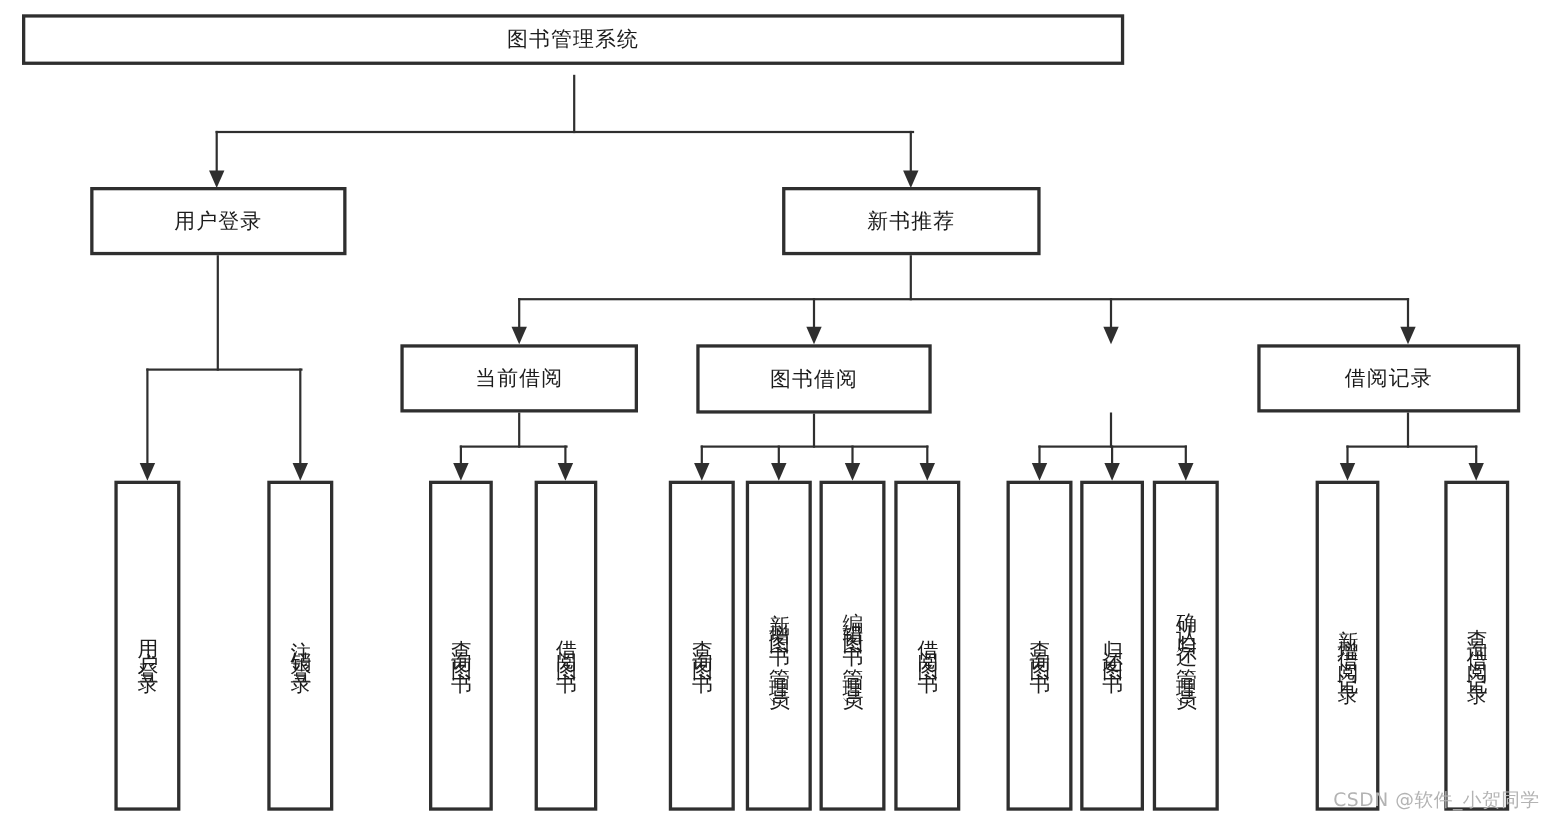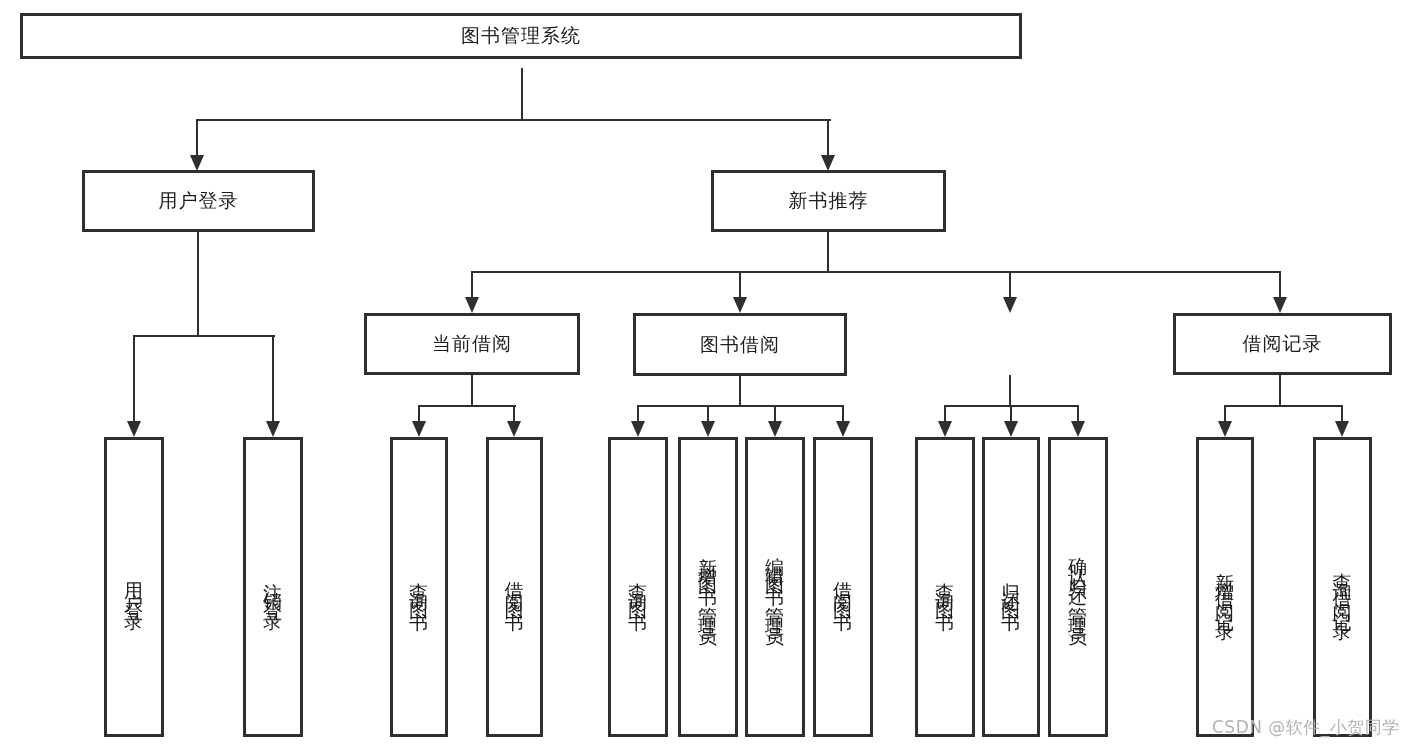--- a/index.html
+++ b/index.html
@@ -87,21 +87,21 @@
   <div class="arrow" style="left:1003px; top:297px;"></div>
   <div class="line" style="left:1279px; top:271px; width:2px; height:29px;"></div>
   <div class="arrow" style="left:1273px; top:297px;"></div>
 
   <div class="node" style="left:364px; top:313px; width:216px; height:62px;">
     <span class="hlabel">当前借阅</span>
   </div>
   <div class="node" style="left:633px; top:313px; width:214px; height:63px;">
     <span class="hlabel">图书借阅</span>
   </div>
-  <div class="node" style="left:1173px; top:313px; width:219px; height:62px;">
+  <div class="node" style="left:1143px; top:313px; width:239px; height:62px;">
     <span class="hlabel">借阅记录</span>
   </div>
 
   <div class="line" style="left:471px; top:375px; width:2px; height:32px;"></div>
   <div class="line" style="left:418px; top:405px; width:98px; height:2px;"></div>
   <div class="line" style="left:418px; top:405px; width:2px; height:19px;"></div>
   <div class="arrow" style="left:412px; top:421px;"></div>
   <div class="line" style="left:513px; top:405px; width:2px; height:19px;"></div>
   <div class="arrow" style="left:507px; top:421px;"></div>
 

